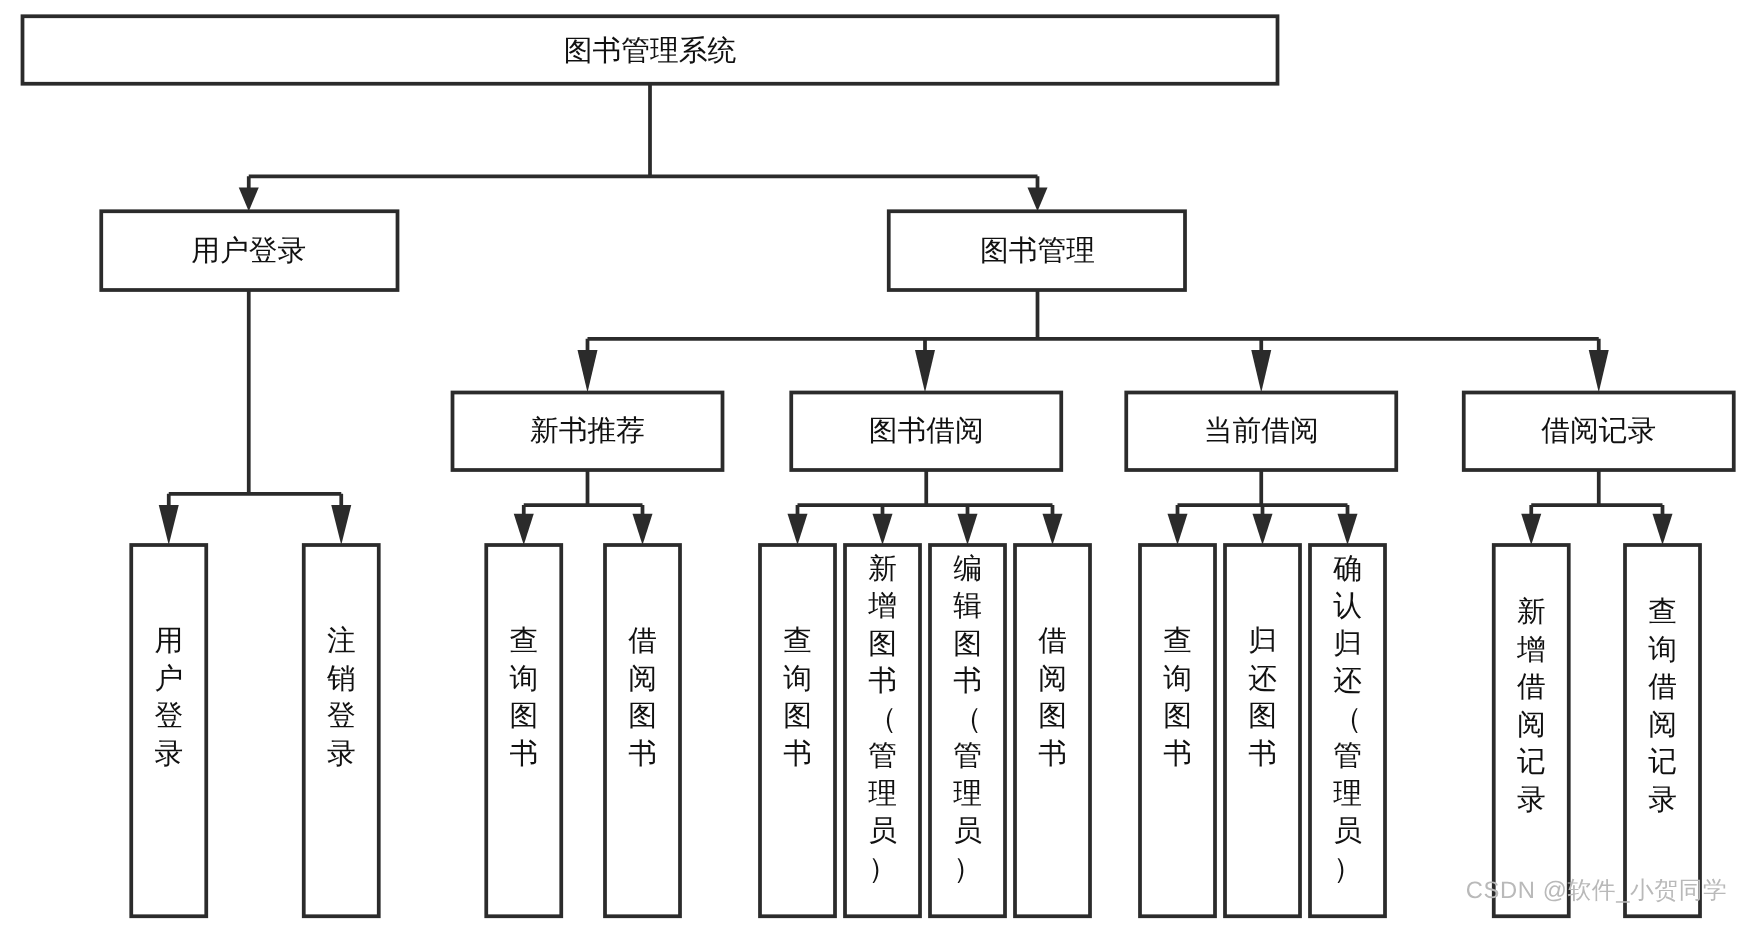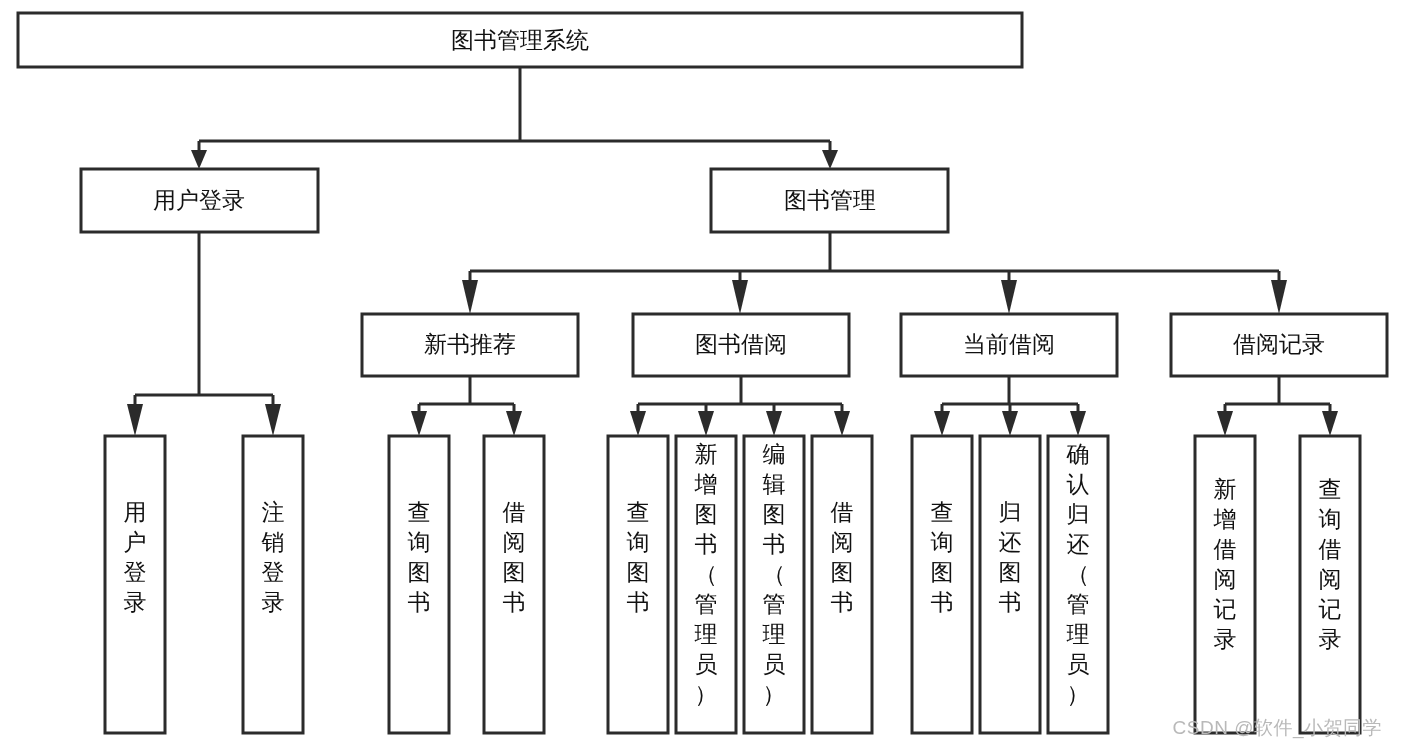--- a/index.html
+++ b/index.html
@@ -50,21 +50,21 @@
   }
   .node-label-v {
     font-family: "Liberation Sans", "DejaVu Sans", sans-serif;
     font-size: 23px;
     fill: #111111;
     text-anchor: middle;
   }
   .watermark {
     position: absolute;
     right: 14px;
-    bottom: 6px;
+    bottom: 22px;
     font-family: "Liberation Sans", "DejaVu Sans", sans-serif;
     font-size: 19px;
     color: #b9b9b9;
     letter-spacing: 0.5px;
     white-space: nowrap;
     pointer-events: none;
   }
 </style>
 </head>
 <body>

